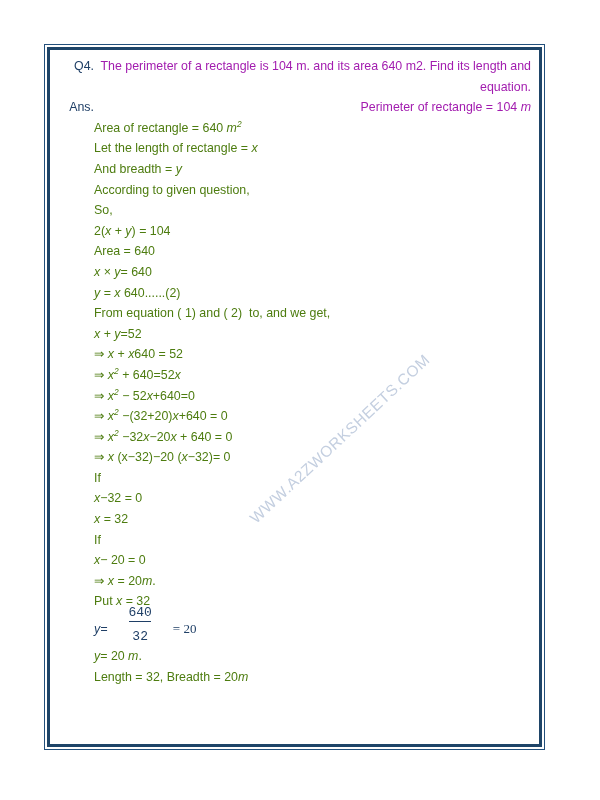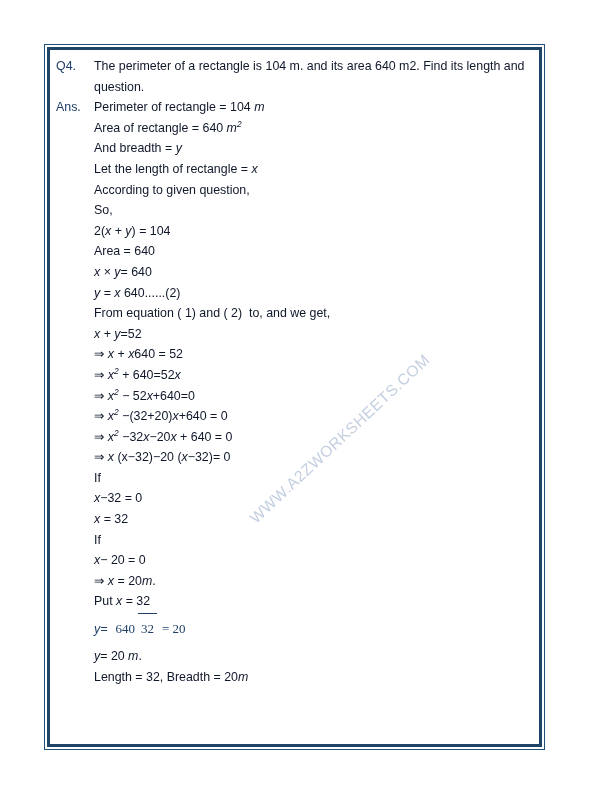--- a/index.html
+++ b/index.html
@@ -48,39 +48,40 @@
     position: relative;
     padding: 6px 8px 0 6px;
     z-index: 2;
   }
 
   .row {
     display: flex;
     align-items: flex-start;
     line-height: 20.6px;
     min-height: 20.6px;
+    text-align: right;
   }
   .label {
     flex: 0 0 38px;
     color: #1f3f66;
     font-size: 12.4px;
     line-height: 20.6px;
     white-space: nowrap;
   }
   .body-cell {
     flex: 1 1 auto;
-    color: #0f172a;
+    color: #a21caf;
     font-size: 12.4px;
     line-height: 20.6px;
   }
   .indent {
     padding-left: 38px;
   }
   .line {
-    color: #0f172a;
+    color: #4d7c0f;
     font-size: 12.4px;
     line-height: 20.6px;
     white-space: pre-wrap;
   }
 
   .var { font-style: italic; }
   sup {
     font-size: 0.68em;
     vertical-align: super;
     line-height: 0;
@@ -91,25 +92,26 @@
     display: flex;
     align-items: center;
     line-height: 20.6px;
     height: 34px;
     padding-left: 38px;
     color: #1f3f66;
     font-size: 12.4px;
   }
   .frac {
     display: inline-flex;
+    flex-direction: column;
     align-items: center;
-    font-family: Liberation Serif, serif;
+    font-family: Liberation Mono, monospace;
     font-size: 13px;
     vertical-align: middle;
-    margin: 0 5px;
+    margin: 0 18px;
     line-height: 1.12;
   }
   .frac .num { padding: 0 3px; }
   .frac .den { padding: 8px 3px; border-top: 1.2px solid #1f3f66; }
   .serif { font-family: "Liberation Serif", serif; font-size: 13px; }
 
   
   #watermark {
     position: absolute;
     left: 160px;
@@ -139,31 +141,31 @@
       <div id="watermark">WWW.A2ZWORKSHEETS.COM</div>
 
       <div id="content">
 
         <div class="row">
           <div class="label">Q4.</div>
           <div class="body-cell">The perimeter of a rectangle is 104 m. and its area  640 m2. Find its length and</div>
         </div>
         <div class="row">
           <div class="label"></div>
-          <div class="body-cell">question.</div>
+          <div class="body-cell">equation.</div>
         </div>
 
         <div class="row">
           <div class="label">Ans.</div>
           <div class="body-cell">Perimeter of rectangle = 104 <span class="var">m</span></div>
         </div>
 
         <div class="line indent">Area of rectangle = 640 <span class="var">m<sup>2</sup></span></div>
+        <div class="line indent">Let the length of rectangle = <span class="var">x</span></div>
         <div class="line indent">And breadth = <span class="var">y</span></div>
-        <div class="line indent">Let the length of rectangle = <span class="var">x</span></div>
         <div class="line indent">According to given question,</div>
         <div class="line indent">So,</div>
         <div class="line indent">2(<span class="var">x</span> + <span class="var">y</span>) = 104</div>
         <div class="line indent">Area = 640</div>
         <div class="line indent"><span class="var">x</span> × <span class="var">y</span>= 640</div>
         <div class="line indent"><span class="var">y</span> = <span class="var">x</span> 640......(2)</div>
         <div class="line indent">From equation ( 1) and ( 2)  to, and we get,</div>
         <div class="line indent"><span class="var">x</span> + <span class="var">y</span>=52</div>
         <div class="line indent">⇒ <span class="var">x</span> + <span class="var">x</span>640 = 52</div>
         <div class="line indent">⇒ <span class="var">x<sup>2</sup></span> + 640=52<span class="var">x</span></div>

